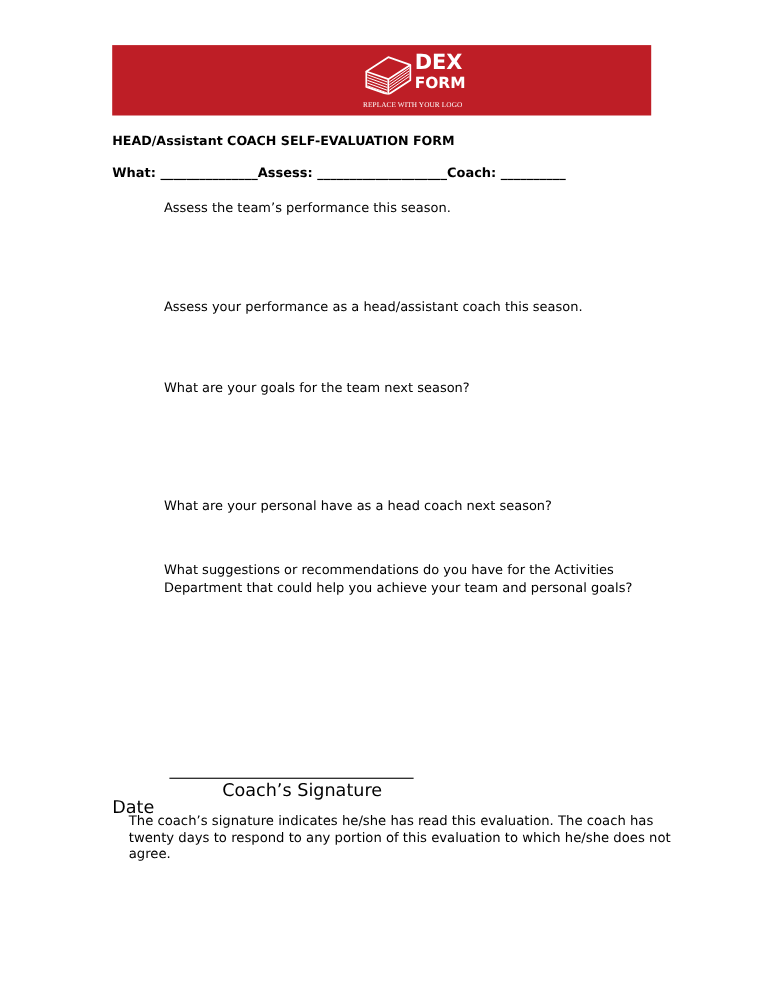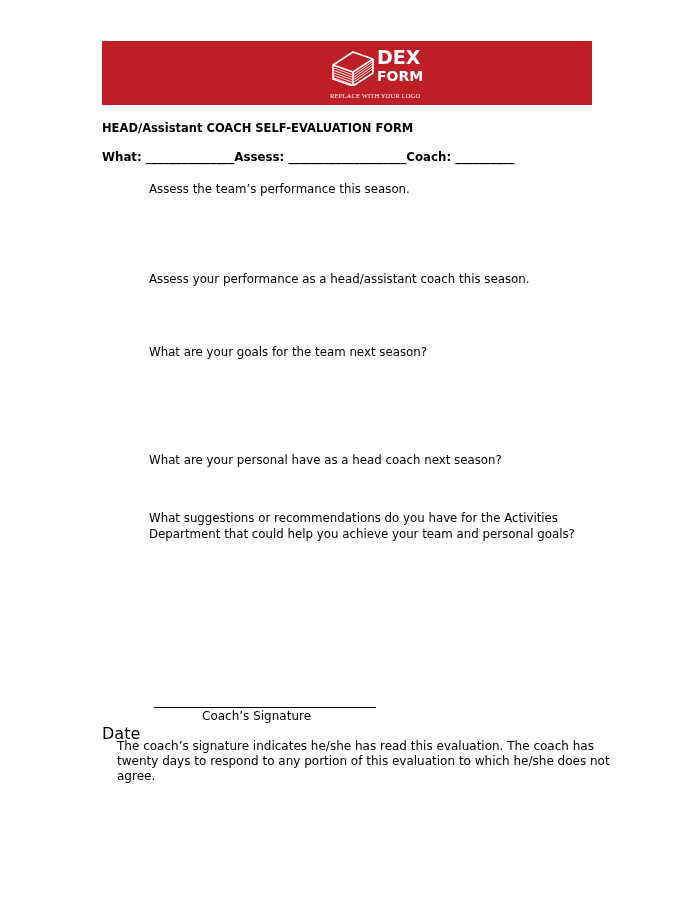--- a/index.html
+++ b/index.html
@@ -14,21 +14,21 @@
     .logo-dex { top: 3px; font-size: 19px; letter-spacing: 0px; }
     .logo-form { top: 24px; font-size: 14px; text-align: center; }
     .logo-tag { position: absolute; left: -1px; top: 47px; width: 110px; color: #fff;
       font-size: 6.6px; white-space: nowrap; letter-spacing: 0.1px; font-family: Liberation Serif, serif; }
     .title { position: absolute; left: 102px; width: 490px; top: 121px; text-align: left;
       font-weight: bold; font-size: 11.5px; }
     .fields { position: absolute; left: 102px; top: 150px; font-weight: bold; font-size: 11.8px;
       white-space: nowrap; }
     .q { position: absolute; left: 102px; font-weight: normal; font-size: 11.8px; line-height: 16px; width: 490px; margin-left: 47px; }
     .sig-line { position: absolute; left: 154px; top: 707px; width: 222px; border-top: 1px solid #000; }
-    .sig-label { position: absolute; left: 202px; top: 709px; font-size: 12px; }
+    .sig-label { position: absolute; left: 202px; top: 709px; font-size: 16px; }
     .date-label { position: absolute; left: 102px; top: 724px; font-size: 16px; }
     .note { position: absolute; left: 102px; top: 739px; width: 500px; font-size: 12px; line-height: 15px; margin-left: 15px; }
   </style>
 </head>
 <body>
 
 <div class="banner">
   <div class="logo">
     <svg class="logo-icon" viewBox="0 0 44 38">
       <g fill="none" stroke="#fff" stroke-width="1.6" stroke-linejoin="round">

